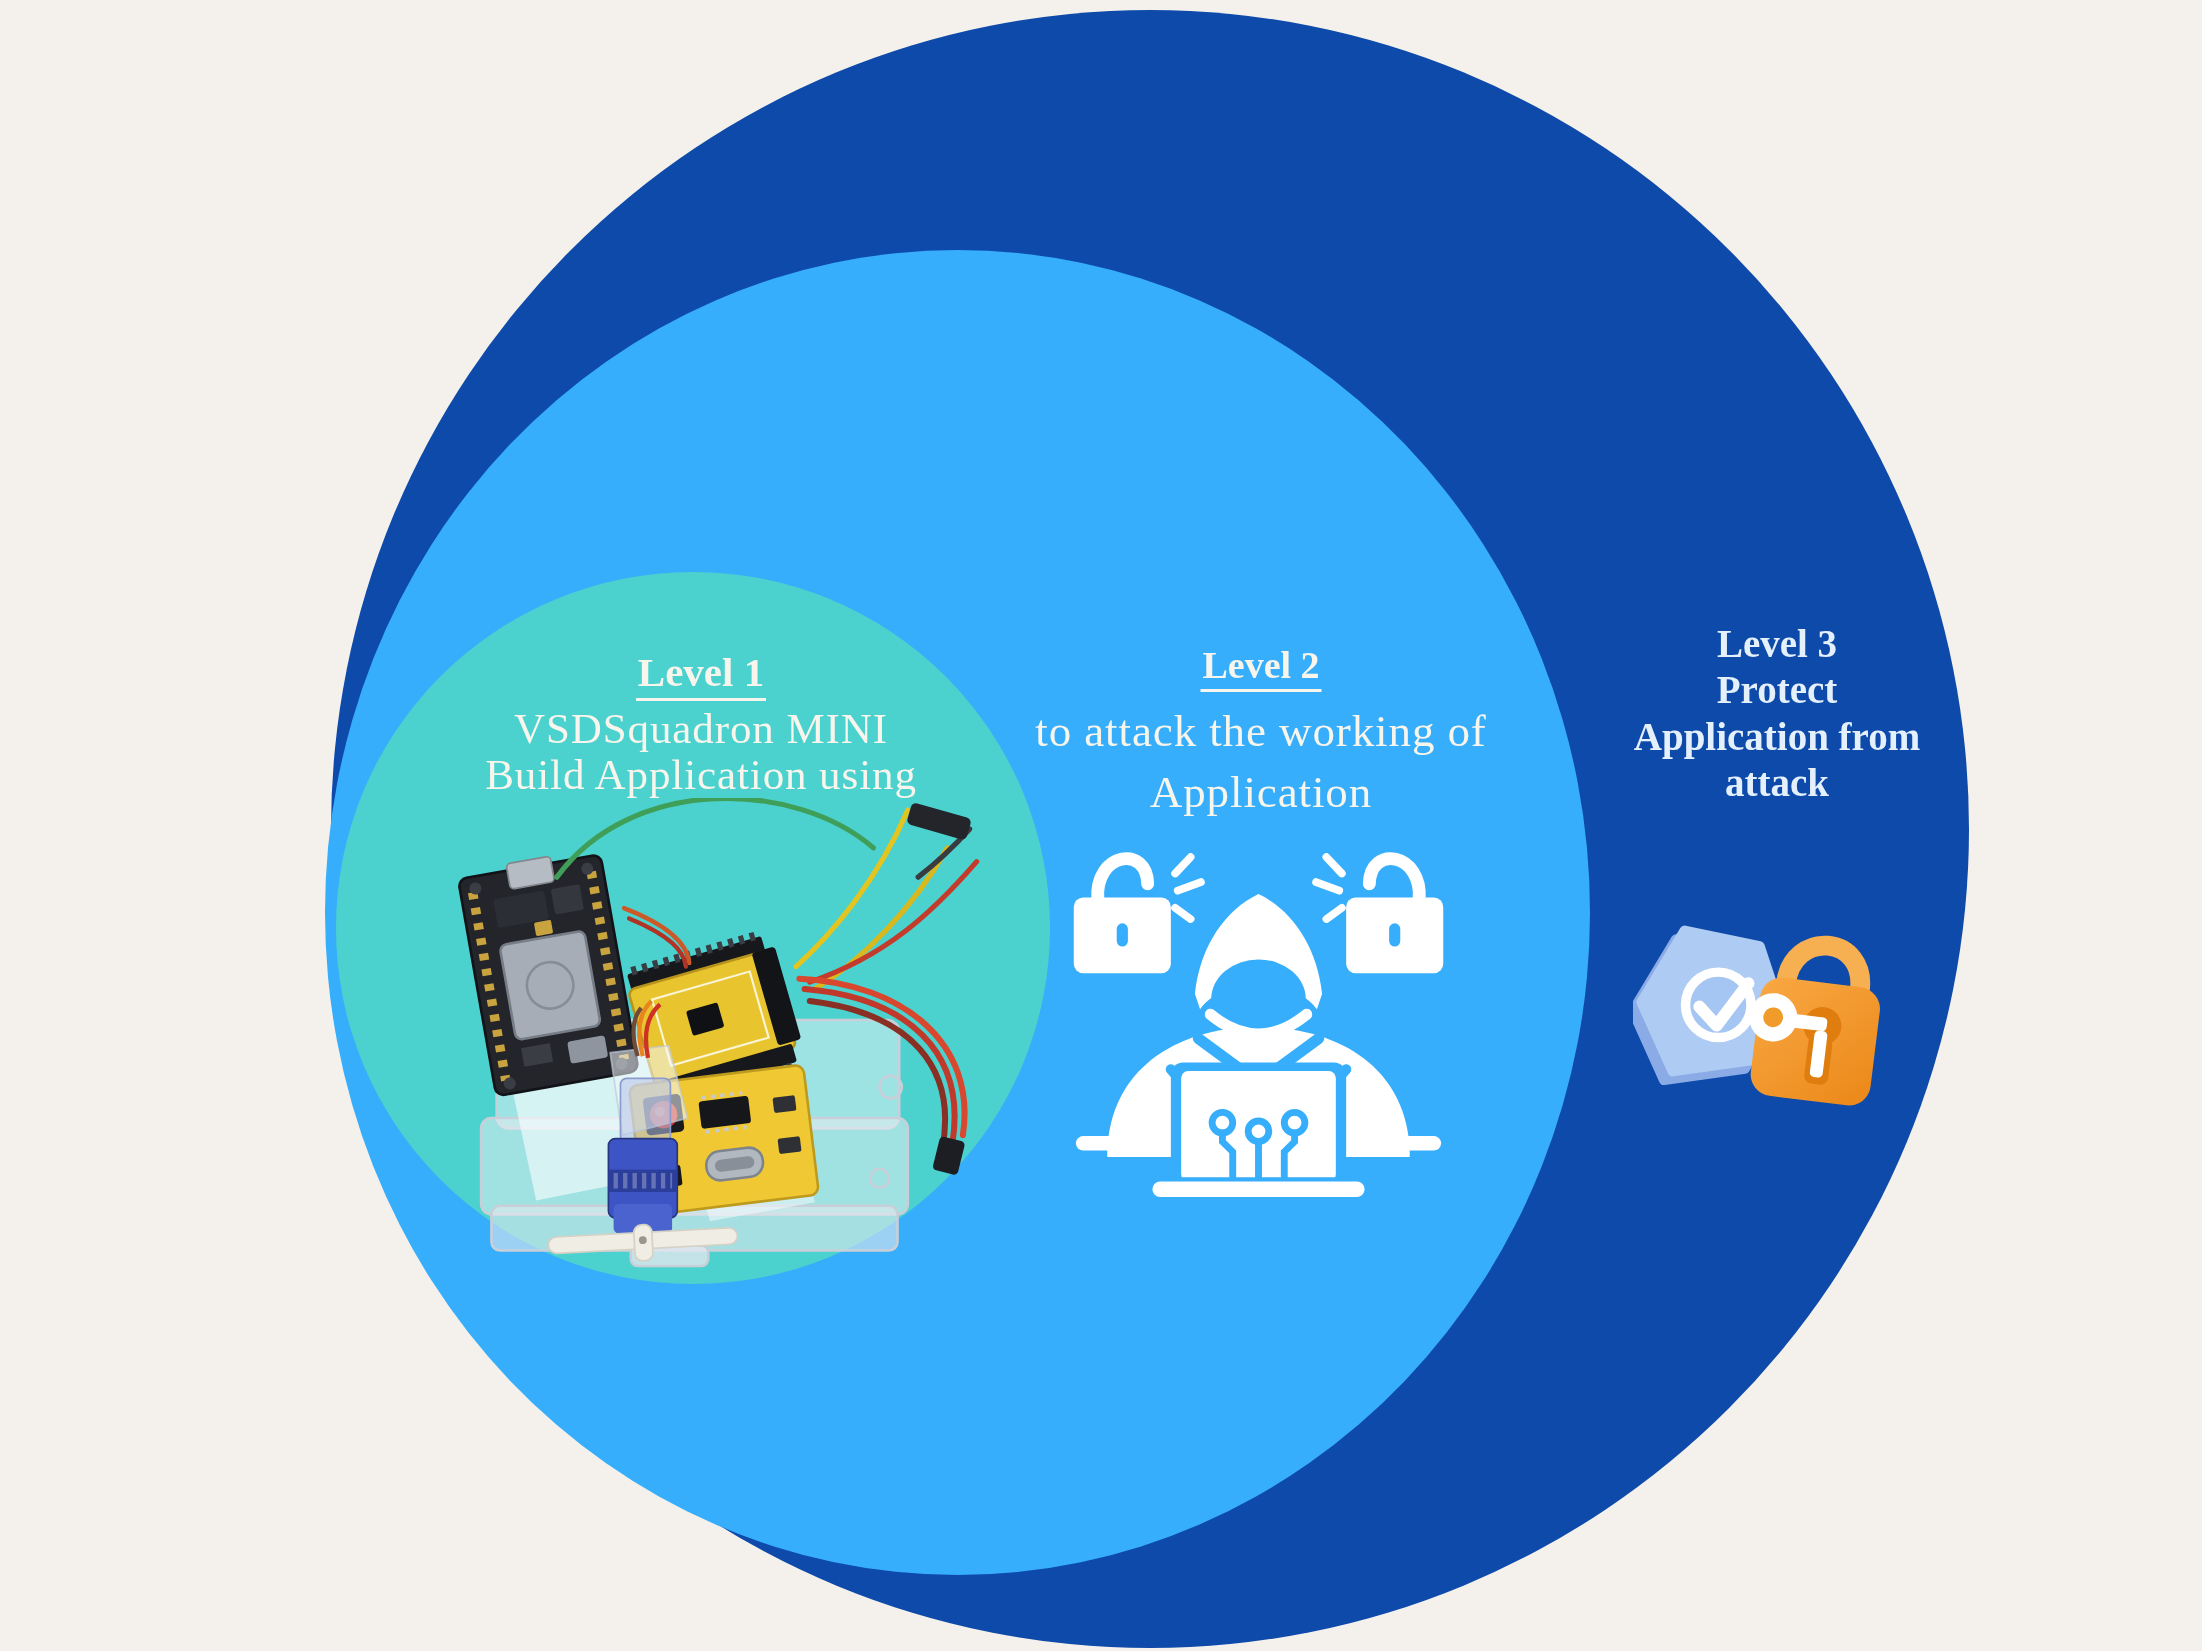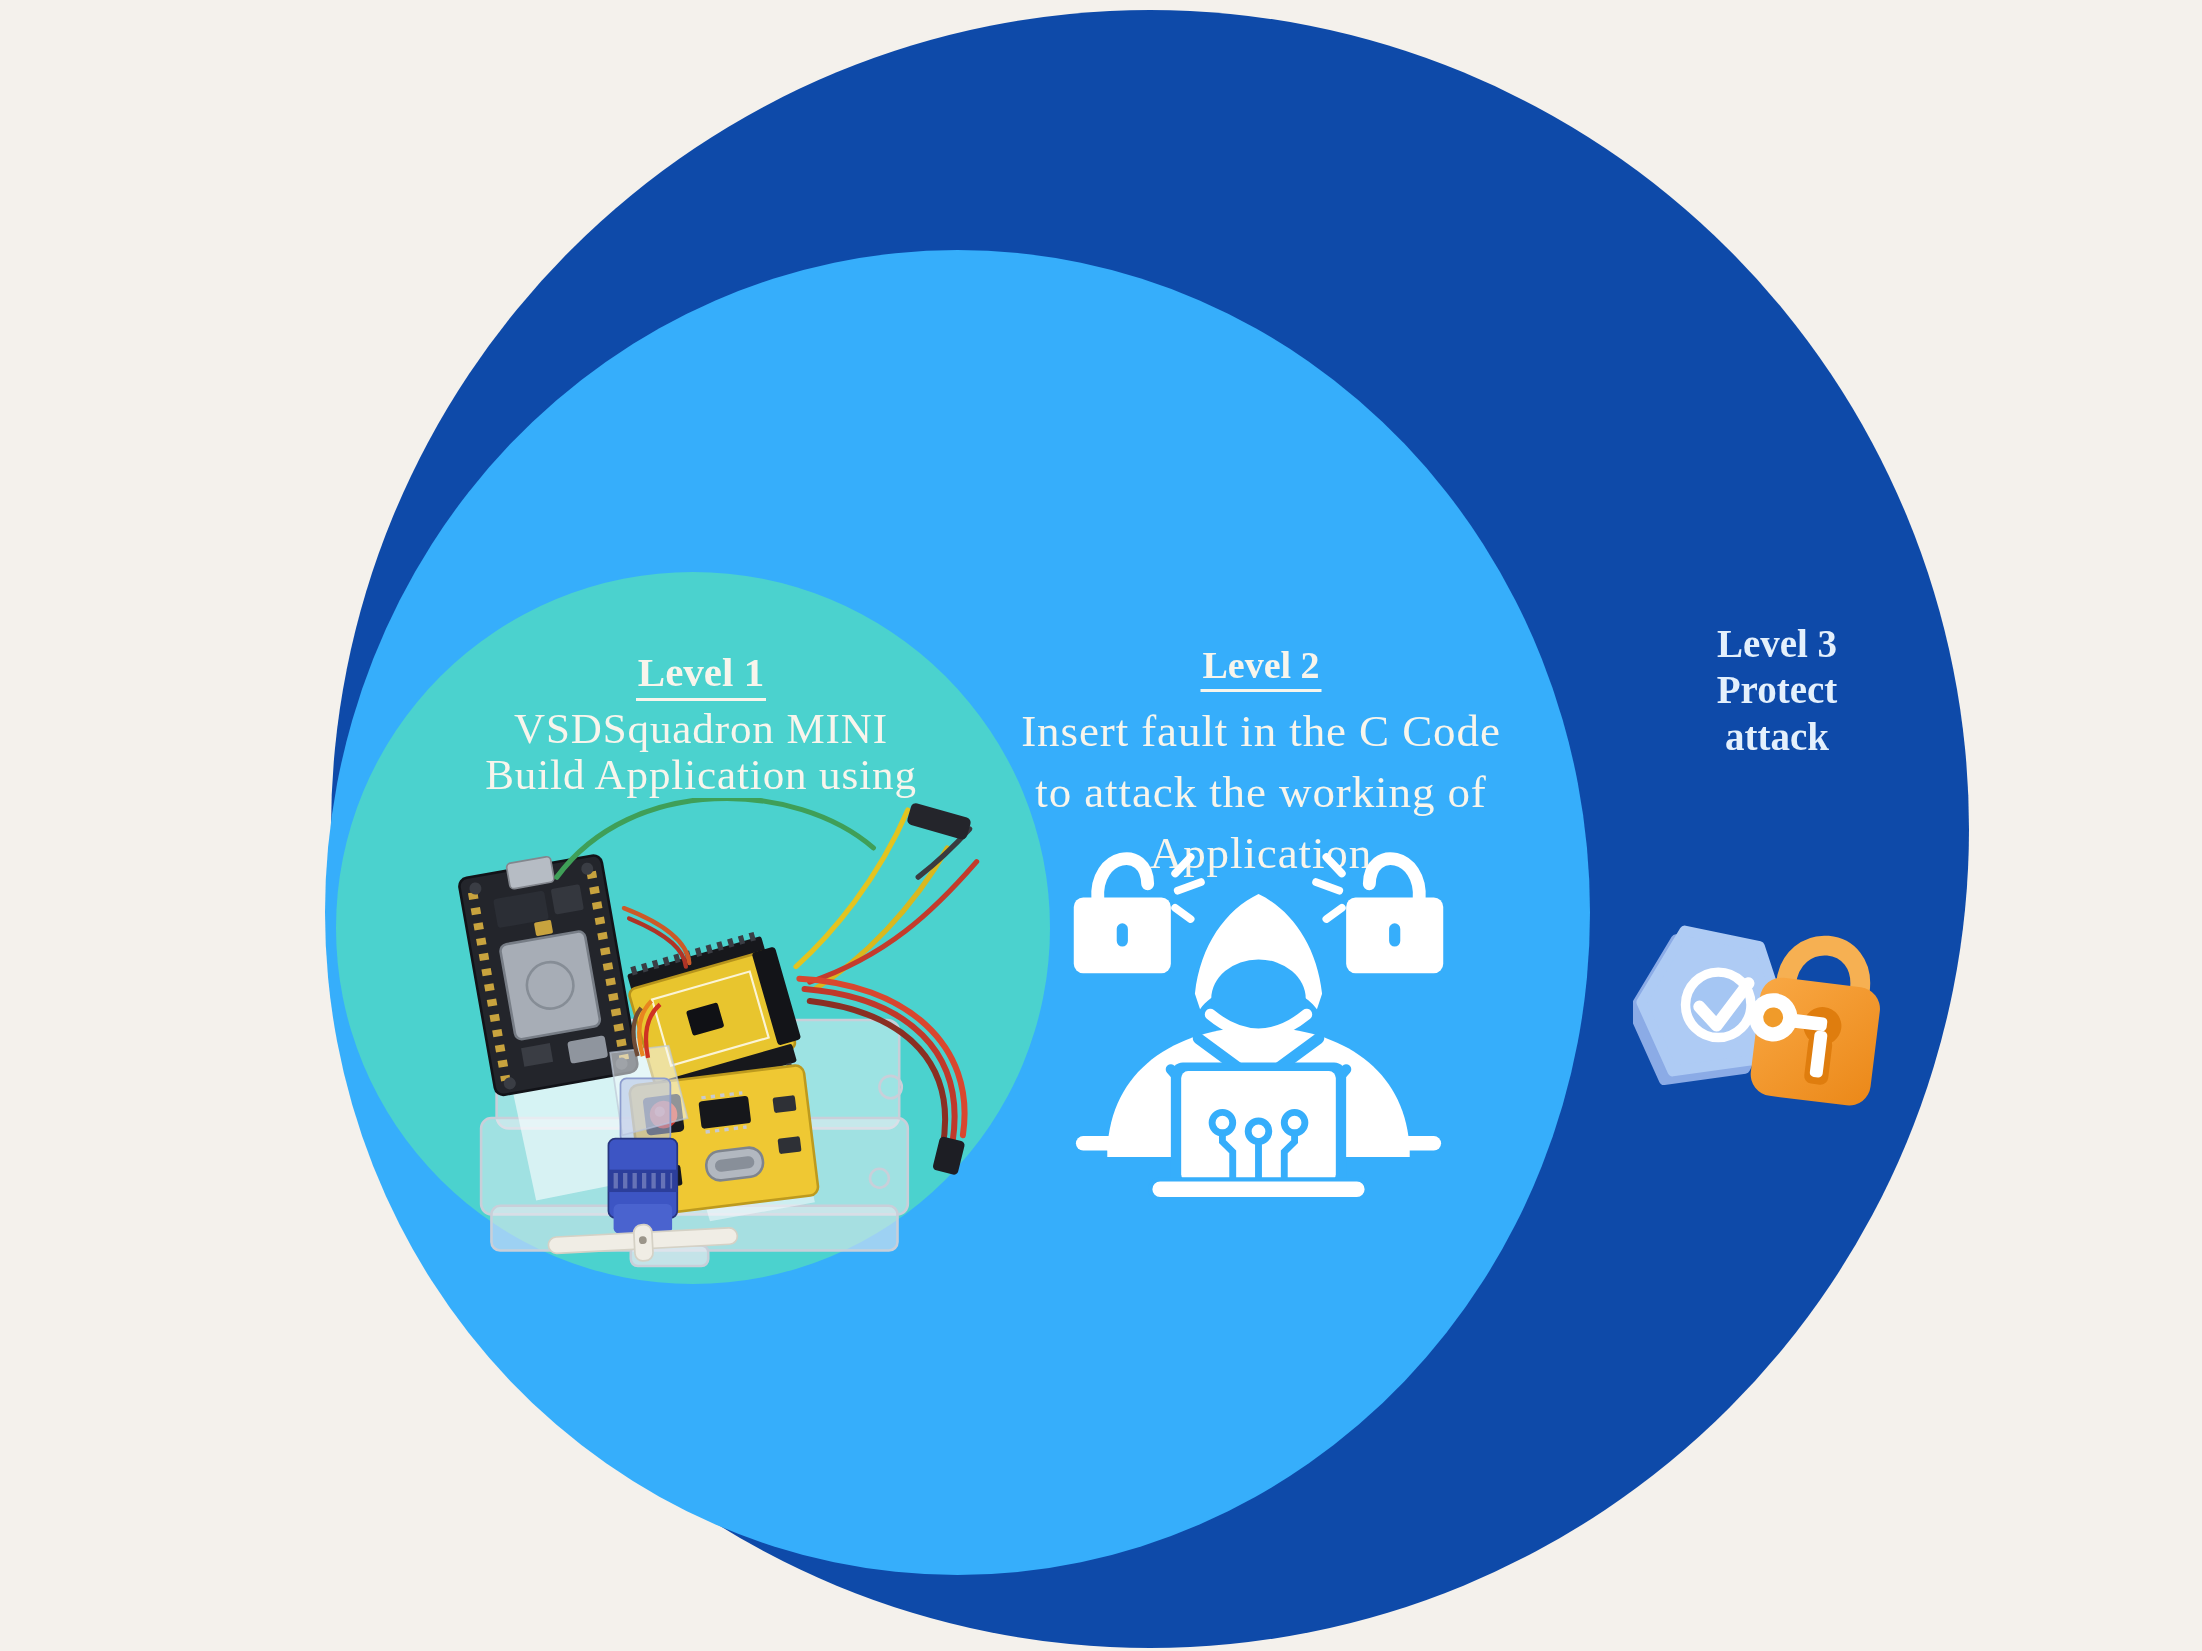--- a/index.html
+++ b/index.html
@@ -49,28 +49,28 @@
   <div class="circle inner-circle"></div>
 
   <div class="level-block level-1-block">
     <span class="level-heading underlined">Level 1</span>
     <span class="level-line">VSDSquadron MINI</span>
     <span class="level-line">Build Application using</span>
   </div>
 
   <div class="level-block level-2-block">
     <span class="level-heading underlined">Level 2</span>
-    <span class="level-line">Insert fault in the C Code</span>
     <span class="level-line">to attack the working of</span>
     <span class="level-line">Application</span>
   </div>
 
   <div class="level-block level-3-block">
     <span class="level-heading">Level 3</span>
     <span class="level-line">Protect</span>
+    <span class="level-line">Application from</span>
     <span class="level-line">attack</span>
   </div>
 
   <div class="abs-icon hardware-photo-wrap">
     <svg viewBox="0 0 645 587" xmlns="http://www.w3.org/2000/svg">
 
       <g stroke="#c9cfd9" stroke-width="3" fill="rgba(240,243,247,0.5)">
         <rect x="82" y="258" width="468" height="126" rx="14"></rect>
         <rect x="64" y="372" width="496" height="112" rx="12" fill="rgba(231,236,242,0.55)"></rect>
         <rect x="76" y="474" width="472" height="52" rx="10" fill="rgba(226,231,239,0.6)"></rect>

